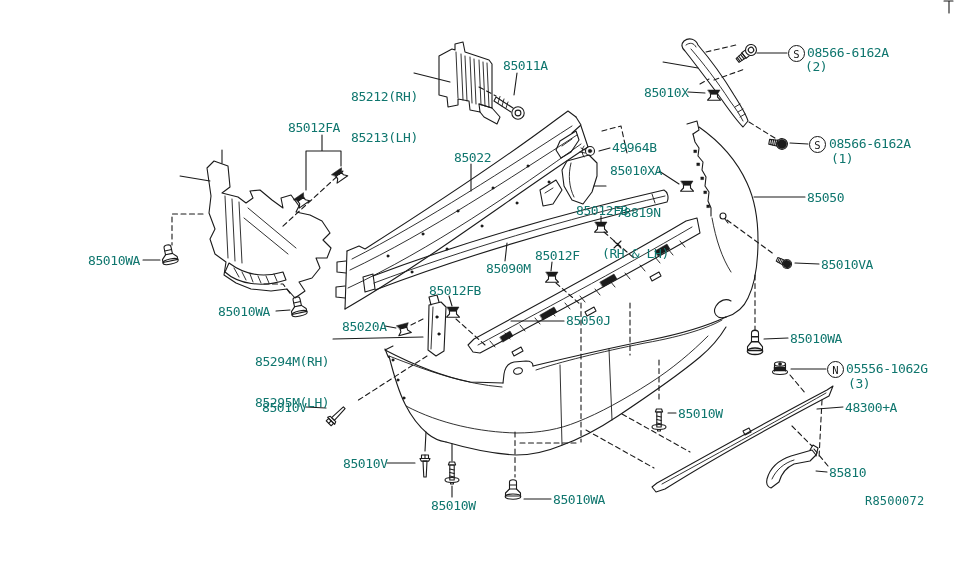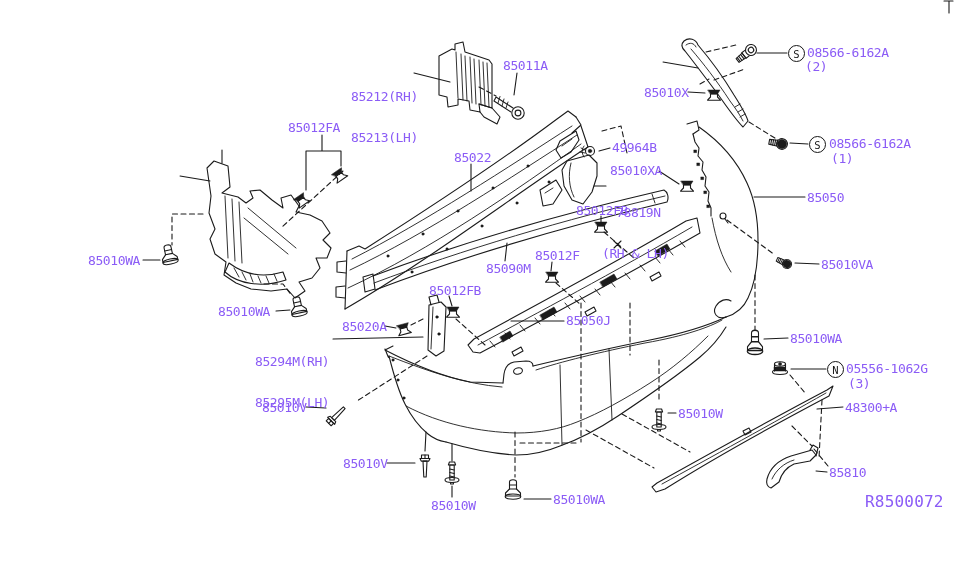--- a/index.html
+++ b/index.html
@@ -3,26 +3,26 @@
 <meta charset="utf-8">
 <style>
   html,body{margin:0;padding:0;background:#fff;}
   .stage{position:relative;width:975px;height:566px;background:#ffffff;overflow:hidden;
          font-family:"DejaVu Sans Mono","Liberation Mono",monospace;}
   svg.art{position:absolute;left:0;top:0;width:975px;height:566px;}
   svg.art *{stroke:#1b1b1b;fill:none;stroke-width:1.1;stroke-linecap:round;stroke-linejoin:round;}
   svg.art .fdark{fill:#1b1b1b;stroke:#1b1b1b;stroke-width:.5;}
   svg.art .dash{stroke-dasharray:5 3.5;}
   svg.art .thin{stroke-width:.9;}
-  .lbl{position:absolute;color:#8b5cf6;font-size:13px;line-height:13.5px;letter-spacing:-0.4px;white-space:pre;}
+  .lbl{position:absolute;color:#0f766e;font-size:13px;line-height:13.5px;letter-spacing:-0.4px;white-space:pre;}
   .lbl .ind{padding-left:6px;text-align:center;}
   .circ{position:absolute;width:15px;height:15px;border:1.4px solid #161616;border-radius:50%;
         display:flex;align-items:center;justify-content:center;
         font-size:10.5px;line-height:10px;color:#161616;letter-spacing:0;}
-  .ref{font-size:16px;letter-spacing:0.2px;}
+  .ref{font-size:12px;letter-spacing:0.2px;}
 </style>
 </head>
 <body>
 
 <div class="stage">
 
 <svg class="art" viewBox="0 0 975 566" aria-hidden="true">
   <defs>
     <g id="rivet">
       <path d="M-3.5,-12 C-3.5,-15 3.5,-15 3.5,-12 L3.5,-5 L-3.5,-5 Z"></path>

